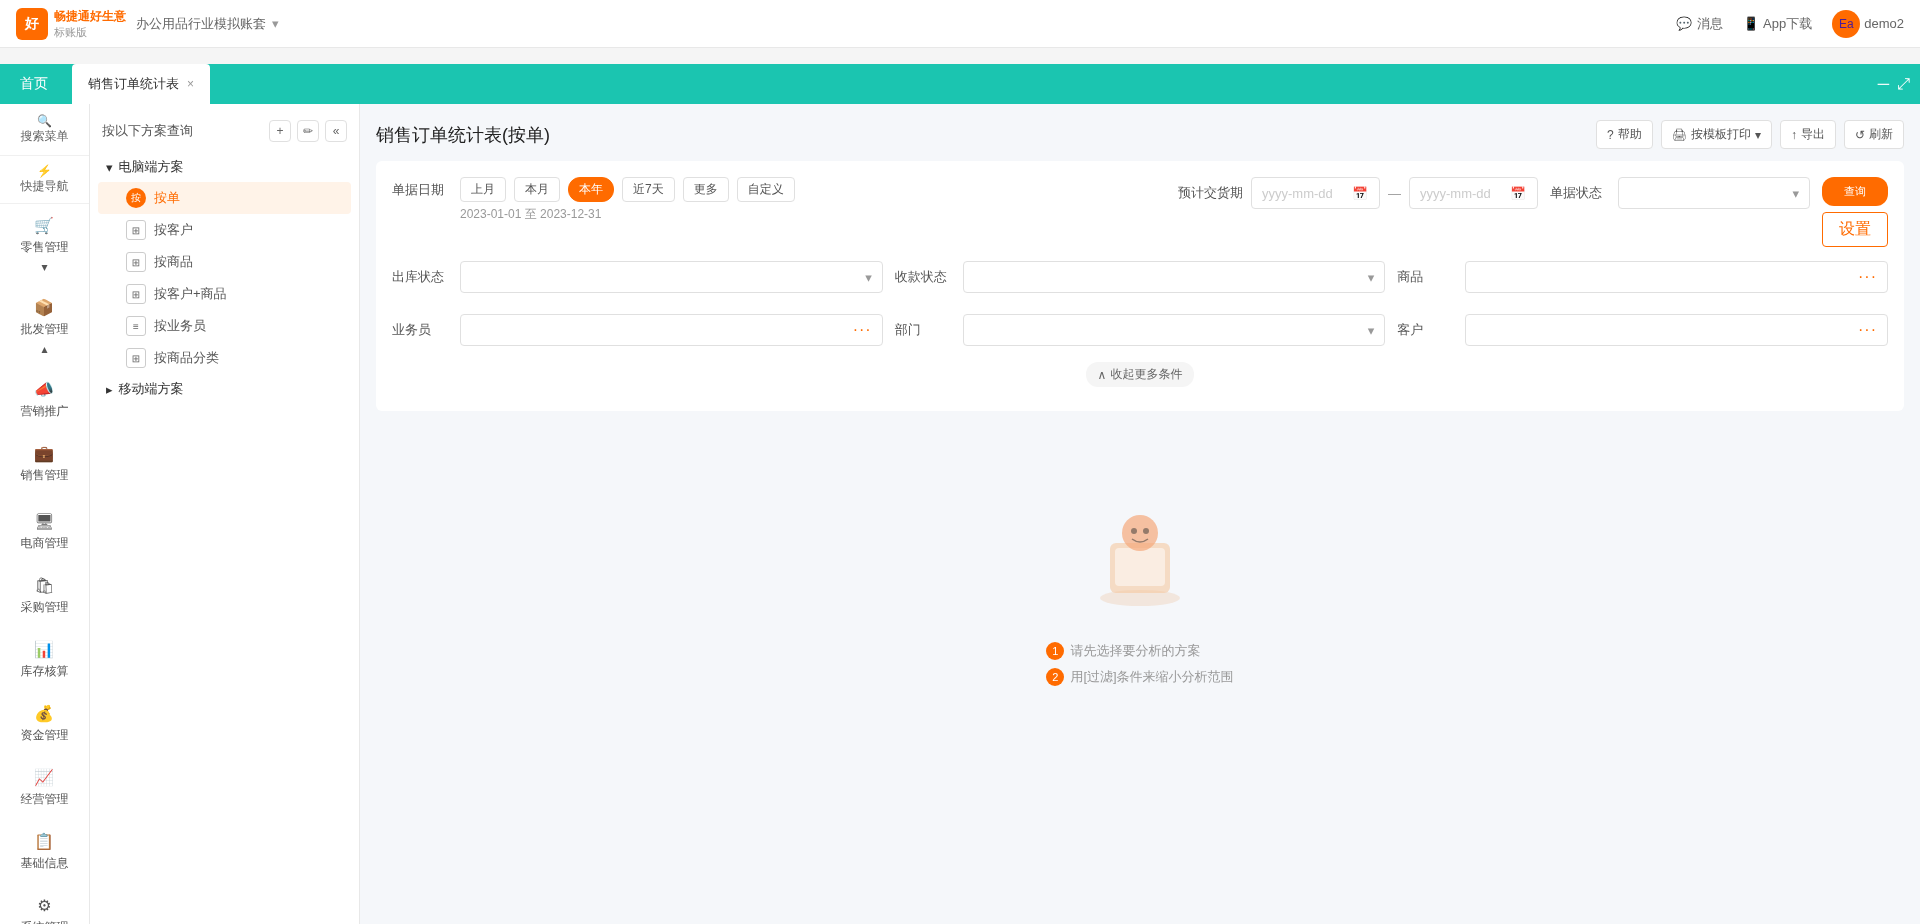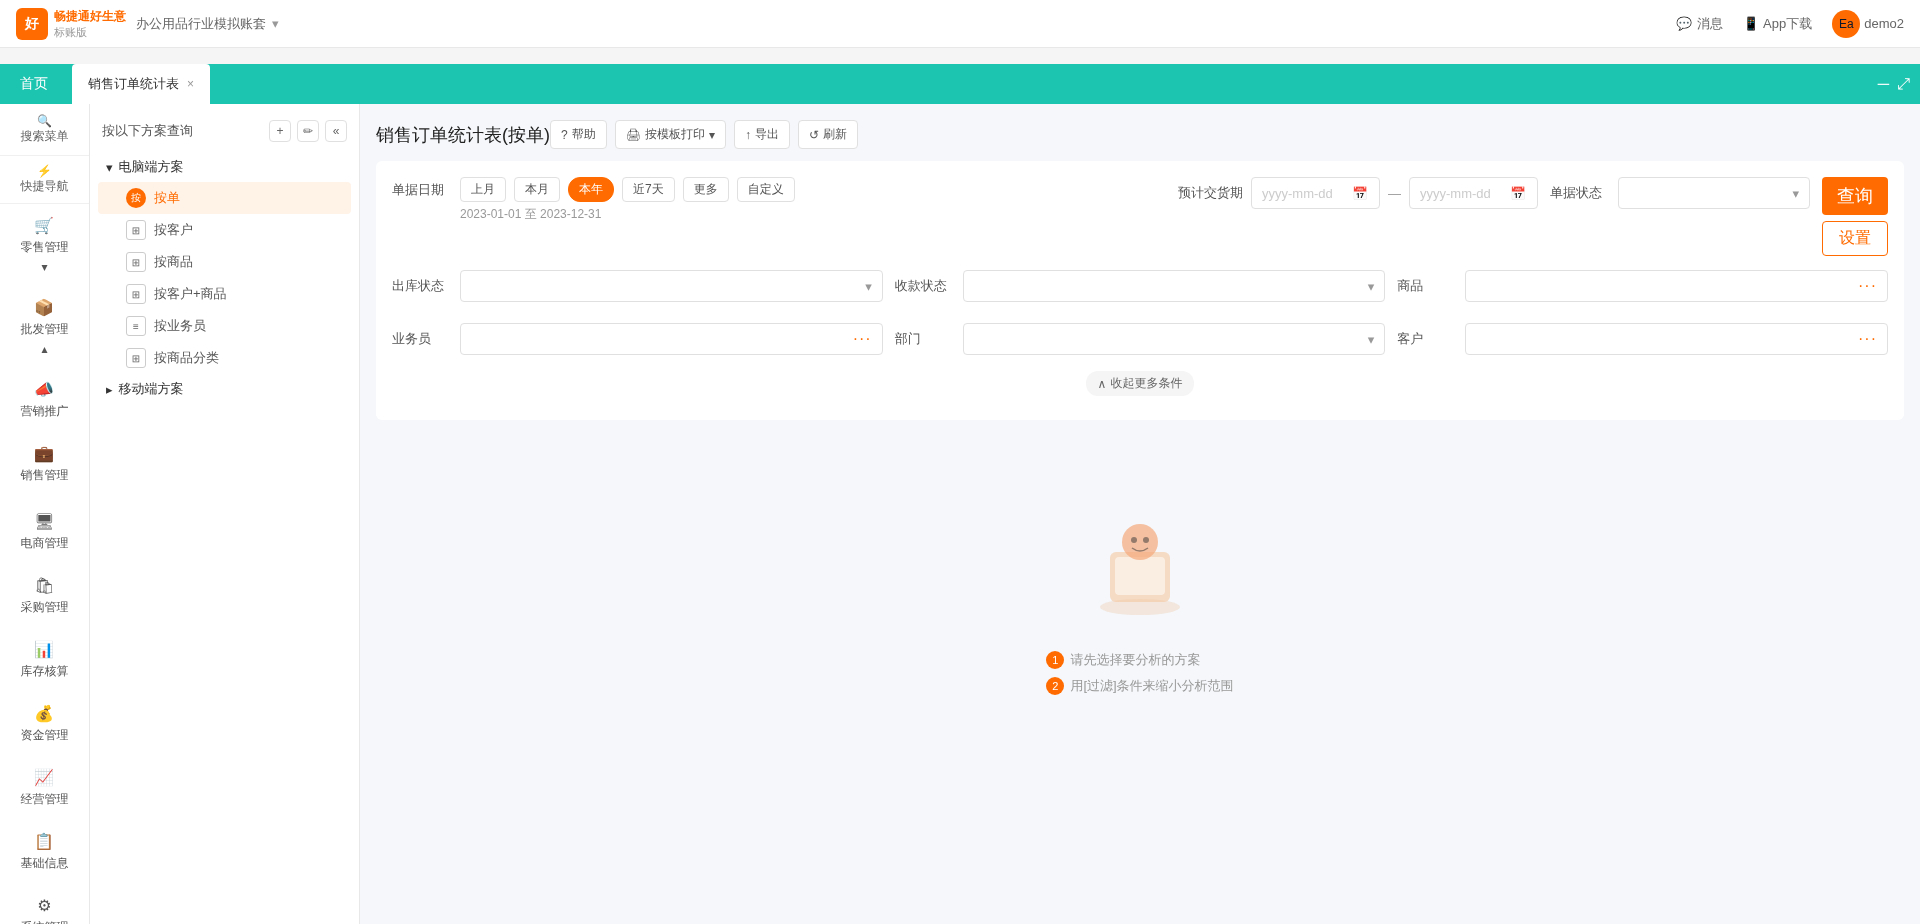--- a/index.html
+++ b/index.html
@@ -20,21 +20,21 @@
     .logo-icon {
       width: 32px; height: 32px;
       background: #ff6b00;
       border-radius: 6px;
       display: flex; align-items: center; justify-content: center;
       color: #fff; font-size: 14px; font-weight: bold;
     }
     .topbar-center { display: flex; align-items: center; gap: 6px; color: #666; font-size: 13px; }
     .topbar-right { display: flex; align-items: center; gap: 20px; color: #666; font-size: 13px; }
     .topbar-right-item { display: flex; align-items: center; gap: 4px; cursor: pointer; }
-    .avatar { width: 28px; height: 28px; border-radius: 50%; background: #ff6b00; display: flex; align-items: center; justify-content: center; color: #0f172a; font-size: 12px; }
+    .avatar { width: 28px; height: 28px; border-radius: 50%; background: #ff6b00; display: flex; align-items: center; justify-content: center; color: #4c1d95; font-size: 12px; }
 
     
     .tabbar {
       height: 40px;
       background: #1bc5b0;
       display: flex;
       align-items: center;
       padding: 0 0;
       margin-top: 16px;
     }
@@ -178,21 +178,21 @@
     
     .right-panel {
       flex: 1;
       padding: 16px;
       overflow-y: auto;
       background: #f5f7fa;
     }
 
     
     .page-header {
-      display: flex; align-items: center; 
+      display: flex; align-items: center; justify-content: space-between;
       margin-bottom: 12px;
     }
     .page-title { font-size: 18px; font-weight: 500; color: #222; }
     .page-actions { display: flex; gap: 8px; align-items: center; }
     .action-btn {
       display: flex; align-items: center; gap: 4px;
       padding: 5px 10px;
       border: 1px solid #e0e0e0;
       border-radius: 4px;
       background: #fff;
@@ -265,23 +265,23 @@
       padding: 4px 12px;
       border-radius: 12px;
       background: #f5f5f5;
     }
 
     
     .query-btn {
       background: #ff6b00;
       color: #fff;
       border: none;
-      border-radius: 4px;
+      border-radius: 12px;
       padding: 7px 4px;
-      font-size: 18px;
+      font-size: 11px;
       cursor: pointer;
       white-space: nowrap;
     }
     .settings-btn {
       background: #fff;
       color: #ff6b00;
       border: 1px solid #ff6b00;
       border-radius: 4px;
       padding: 6px 16px;
       font-size: 16px;

